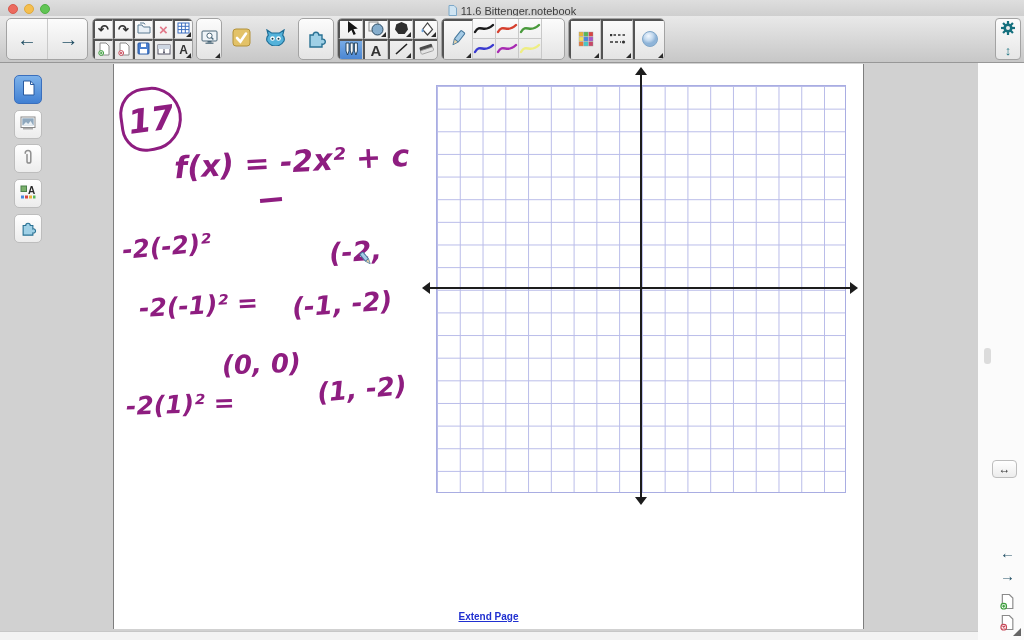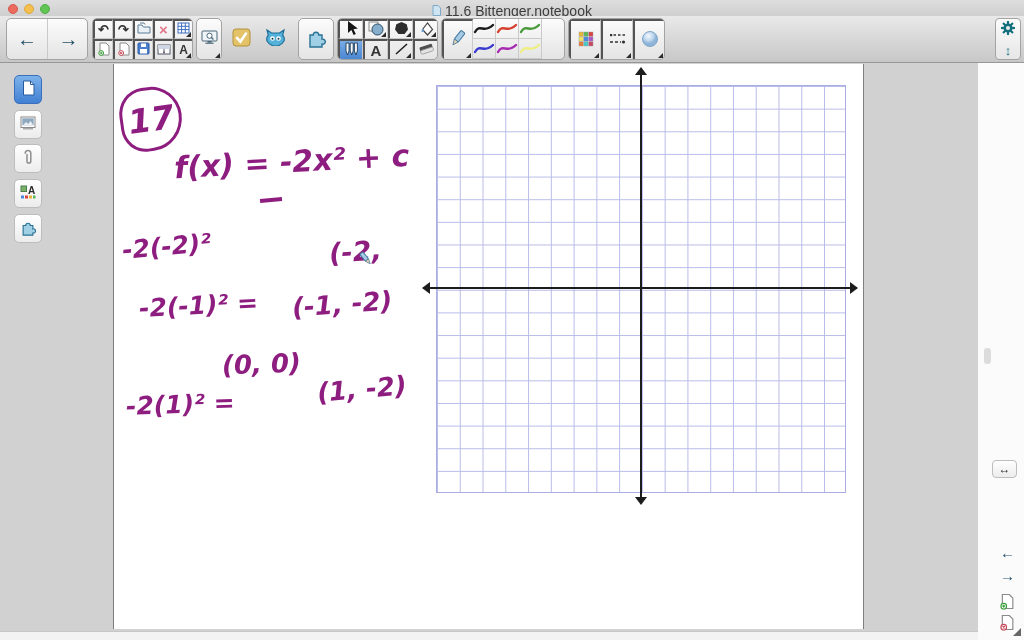--- a/index.html
+++ b/index.html
@@ -7,21 +7,21 @@
   body { position:relative; background:#d1d1d1; font-family:"Liberation Sans", sans-serif; }
 
   
   .titlebar { position:absolute; top:0; left:0; width:1024px; height:16px;
     background:linear-gradient(#dedede,#cfcfcf); }
   .tl { position:absolute; top:4px; width:10px; height:10px; border-radius:50%; }
   .tl.red{ left:8px;  background:#ec6a5e; border:1px solid #d65a4e;}
   .tl.yel{ left:24px; background:#f5bf4f; border:1px solid #dfa93c;}
   .tl.grn{ left:40px; background:#61c554; border:1px solid #4fae44;}
   .title-wrap{ position:absolute; top:2px; left:0; right:0; display:flex; justify-content:center; align-items:center; gap:4px; }
-  .title-text{ font-size:14px; color:#3d3d3d; }
+  .title-text{ font-size:11px; color:#3d3d3d; }
 
   
   .toolbar{ position:absolute; top:16px; left:0; width:1024px; height:47px;
     background:linear-gradient(#e9e9e9,#c7c7c7); border-bottom:1px solid #979797; }
   .tb-group{ position:absolute; top:2px; height:42px;
     background:linear-gradient(#fcfcfc,#e4e4e4); border:1px solid #a3a3a3; border-radius:5px; overflow:hidden; }
   .cellgrid{ display:grid; height:100%; }
   .cell{ display:flex; align-items:center; justify-content:center; position:relative;
     border-right:1px solid #c9c9c9; border-bottom:1px solid #c9c9c9; background:transparent; }
   .cell.nb{ border-bottom:none; }
@@ -400,20 +400,23 @@
   <span class="hw" id="hw-g">-2(1)² =</span>
   <span class="hw" id="hw-h">(1, -2)</span>
 
   <span class="pencil-cursor">
     <svg width="14" height="16" viewBox="0 0 14 16">
         <rect x="5" y="1" width="4" height="9" rx="1" fill="#a5cbe6" stroke="#46789c"></rect>
         <path d="M5 10l2 5 2-5z" fill="#e8d2a8" stroke="#46789c" stroke-width=".7"></path>
       </svg>
   </span>
 
+  <div class="extend">
+    <a href="#">Extend Page</a>
+  </div>
 </div>
 
 <div class="sidebar">
   <div class="scroll-hint"></div>
 </div>
 
 <button class="sb-btn sel" style="top:75px;">
   <span><svg width="13" height="16" viewBox="0 0 13 16">
         <path d="M1.5 1h7l3.5 3.5V15h-10.5z" fill="#fff" stroke="#2a5a9e"></path>
         <path d="M8.5 1v3.5H12" fill="none" stroke="#2a5a9e"></path>

